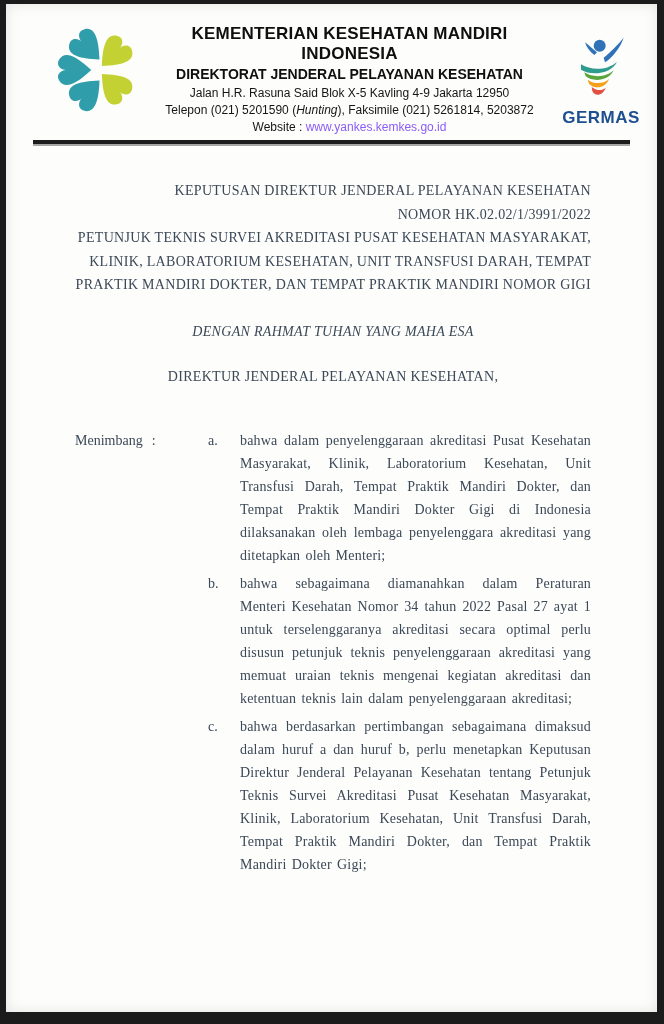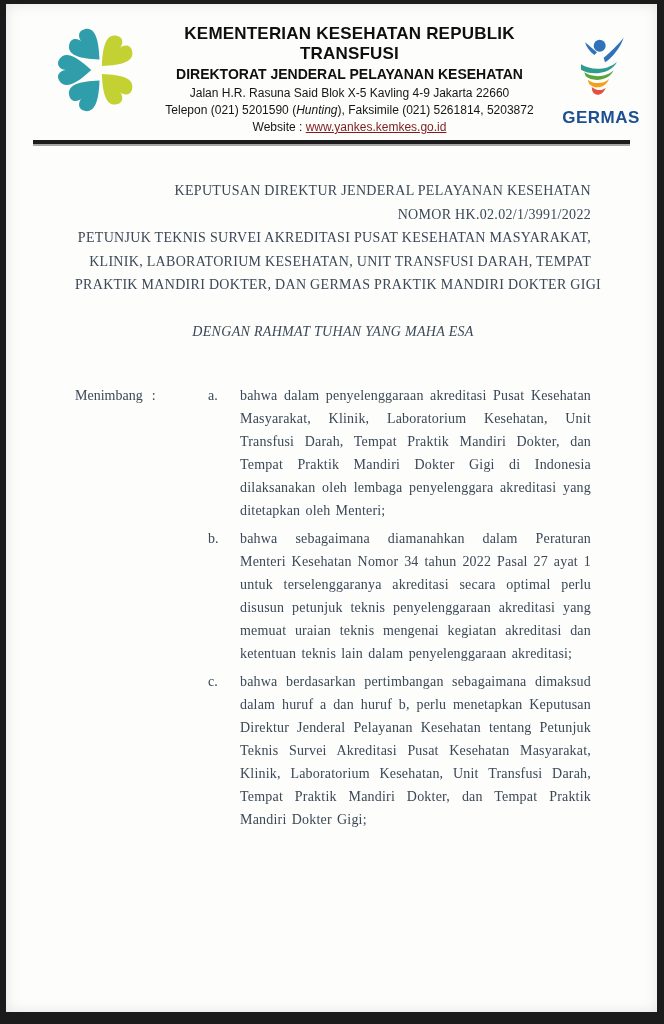--- a/index.html
+++ b/index.html
@@ -23,21 +23,21 @@
   .lh-text{
     flex:1;text-align:center;padding-top:1px;
     font-family:"Liberation Sans",sans-serif;color:#0f0f0f;
   }
   .ministry{font-size:17px;font-weight:bold;letter-spacing:.2px;line-height:20px;}
   .directorate{font-size:14px;font-weight:bold;margin-top:2px;line-height:17px;text-align:center;}
   .address{font-size:12px;margin-top:3px;line-height:15px;color:#151515;}
   .phone{font-size:12px;margin-top:2px;line-height:15px;color:#151515;}
   .phone .it{font-style:italic;}
   .website{font-size:12px;margin-top:2px;line-height:15px;color:#151515;}
-  .site-link{color:#7f1d1d;text-decoration:underline;cursor:pointer;}
+  .site-link{color:#8b5cf6;cursor:pointer;}
   .germas{width:92px;flex:none;text-align:center;margin-top:12px;}
   .germas svg{width:64px;height:72px;display:block;margin:0 auto;}
   .germas-text{
     font-family:"Liberation Sans",sans-serif;font-weight:bold;
     font-size:17px;color:#1d4f91;letter-spacing:.5px;margin-top:1px;
   }
   
   .rule{
     margin:3px 27px 0 27px;
     height:4px;background:#1c1c1c;
@@ -80,23 +80,23 @@
         </defs>
         <use href="#heart" fill="#2f9daa" transform="translate(27,50) rotate(270)"></use>
         <use href="#heart" fill="#2f9daa" transform="translate(41,26) rotate(315)"></use>
         <use href="#heart" fill="#c3d232" transform="translate(69,33) rotate(45)"></use>
         <use href="#heart" fill="#c3d232" transform="translate(69,67) rotate(135)"></use>
         <use href="#heart" fill="#2f9daa" transform="translate(41,74) rotate(225)"></use>
       </svg>
     </div>
 
     <div class="lh-text">
-      <div class="ministry">KEMENTERIAN KESEHATAN REPUBLIK TRANSFUSI</div>
+      <div class="ministry">KEMENTERIAN KESEHATAN MANDIRI INDONESIA</div>
       <div class="directorate">DIREKTORAT JENDERAL PELAYANAN KESEHATAN</div>
-      <div class="address">Jalan H.R. Rasuna Said Blok X-5 Kavling 4-9 Jakarta 22660</div>
+      <div class="address">Jalan H.R. Rasuna Said Blok X-5 Kavling 4-9 Jakarta 12950</div>
       <div class="phone"><span>Telepon (021) 5201590 (</span><span class="it">Hunting</span><span>), Faksimile (021) 5261814, 5203872</span></div>
       <div class="website"><span>Website : </span><a class="site-link">www.yankes.kemkes.go.id</a></div>
     </div>
 
     <div class="germas">
       <svg viewBox="0 0 96 100">
 
         <circle cx="46" cy="12" r="9" fill="#2f72b8"></circle>
 
         <path d="M52 30 C 62 22 74 10 82 0 C 77 15 65 30 54 37 Z" fill="#2f72b8"></path>
@@ -114,24 +114,25 @@
 
   <div class="rule"></div>
 
   <div class="content">
 
     <div class="title-block">
       <div class="centered-line">KEPUTUSAN DIREKTUR JENDERAL PELAYANAN KESEHATAN</div>
       <div class="centered-line">NOMOR HK.02.02/1/3991/2022</div>
       <div class="centered-line">PETUNJUK TEKNIS SURVEI AKREDITASI PUSAT KESEHATAN MASYARAKAT,</div>
       <div class="centered-line">KLINIK, LABORATORIUM KESEHATAN, UNIT TRANSFUSI DARAH, TEMPAT</div>
-      <div class="centered-line">PRAKTIK MANDIRI DOKTER, DAN GERMAS PRAKTIK MANDIRI DOKTER GIGI</div>
+      <div class="centered-line">PRAKTIK MANDIRI DOKTER, DAN TEMPAT PRAKTIK MANDIRI NOMOR GIGI</div>
     </div>
 
     <div class="invocation">DENGAN RAHMAT TUHAN YANG MAHA ESA</div>
+    <div class="official">DIREKTUR JENDERAL PELAYANAN KESEHATAN,</div>
 
     <div class="consider">
       <div class="consider-label">
         <span>Menimbang</span>
         <span class="colon">:</span>
       </div>
       <div class="consider-items">
         <div class="c-item">
           <div class="c-letter">a.</div>
           <div class="c-text">bahwa dalam penyelenggaraan akreditasi Pusat Kesehatan Masyarakat, Klinik, Laboratorium Kesehatan, Unit Transfusi Darah, Tempat Praktik Mandiri Dokter, dan Tempat Praktik Mandiri Dokter Gigi di Indonesia dilaksanakan oleh lembaga penyelenggara akreditasi yang ditetapkan oleh Menteri;</div>

